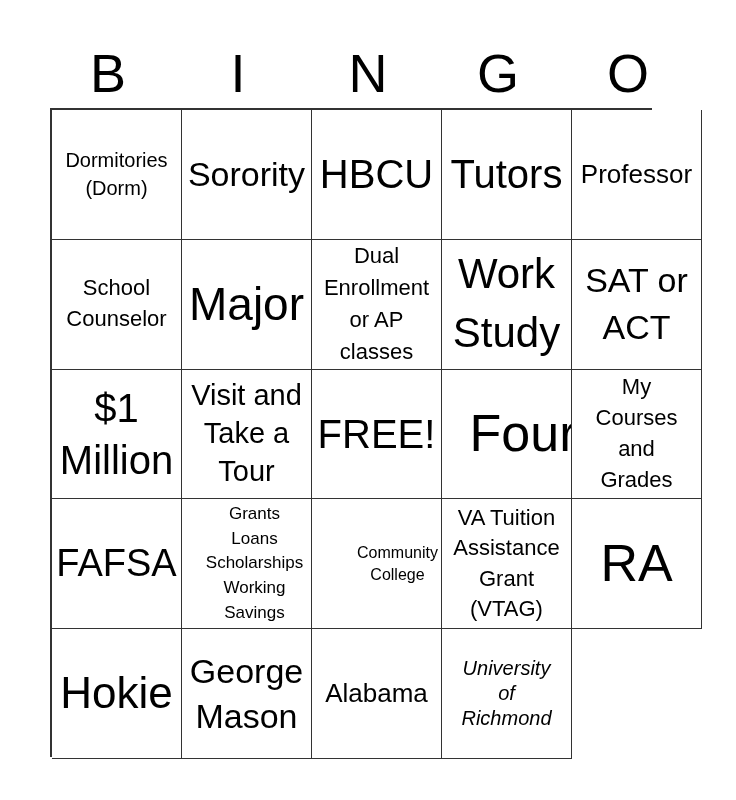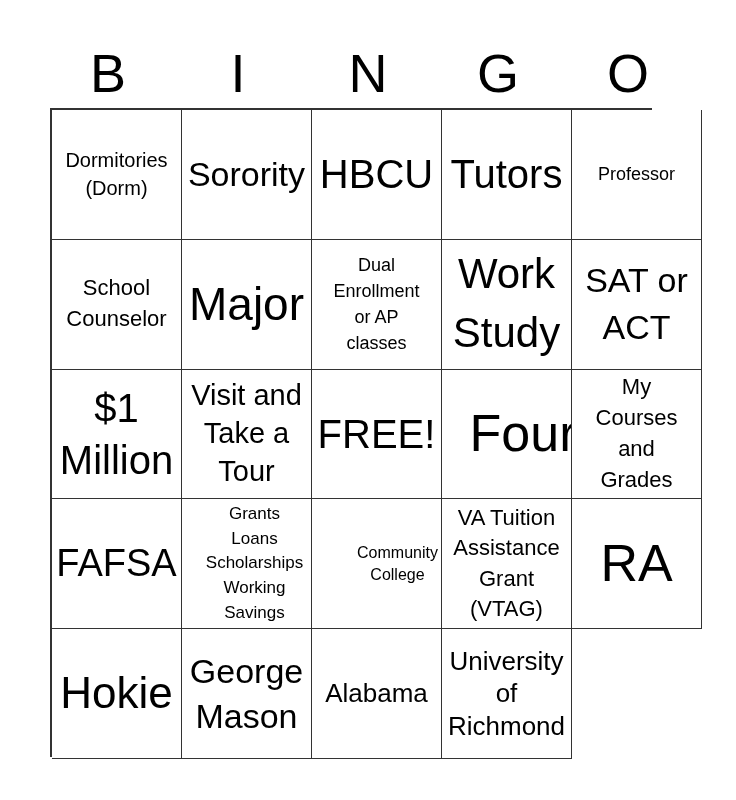--- a/index.html
+++ b/index.html
@@ -34,31 +34,31 @@
     <div class="cell">
       <span style="font-size: 34px; line-height: 1.1;">Sorority</span>
     </div>
     <div class="cell">
       <span style="font-size: 40px; line-height: 1.1;">HBCU</span>
     </div>
     <div class="cell">
       <span style="font-size: 40px; line-height: 1.1;">Tutors</span>
     </div>
     <div class="cell">
-      <span style="font-size: 18px; line-height: 1.1;">Professor</span>
+      <span style="font-size: 26px; line-height: 1.1;">Professor</span>
     </div>
     <div class="cell">
       <span style="font-size: 22px; line-height: 1.4;">School
 Counselor</span>
     </div>
     <div class="cell">
       <span style="font-size: 46px; line-height: 1.1;">Major</span>
     </div>
     <div class="cell">
-      <span style="font-size: 18px; line-height: 1.45;">Dual
+      <span style="font-size: 22px; line-height: 1.45;">Dual
 Enrollment
 or AP
 classes</span>
     </div>
     <div class="cell">
       <span style="font-size: 42px; line-height: 1.4;">Work
 Study</span>
     </div>
     <div class="cell">
       <span style="font-size: 34px; line-height: 1.4;">SAT or
@@ -112,17 +112,17 @@
       <span style="font-size: 44px; line-height: 1.1;">Hokie</span>
     </div>
     <div class="cell">
       <span style="font-size: 34px; line-height: 1.3;">George
 Mason</span>
     </div>
     <div class="cell">
       <span style="font-size: 26px; line-height: 1.1;">Alabama</span>
     </div>
     <div class="cell">
-      <span style="font-size: 26px; line-height: 1.25;">University
+      <span style="font-size: 20px; line-height: 1.25; font-style: italic;">University
 of
 Richmond</span>
     </div>
   </div>
 
 </body></html>

